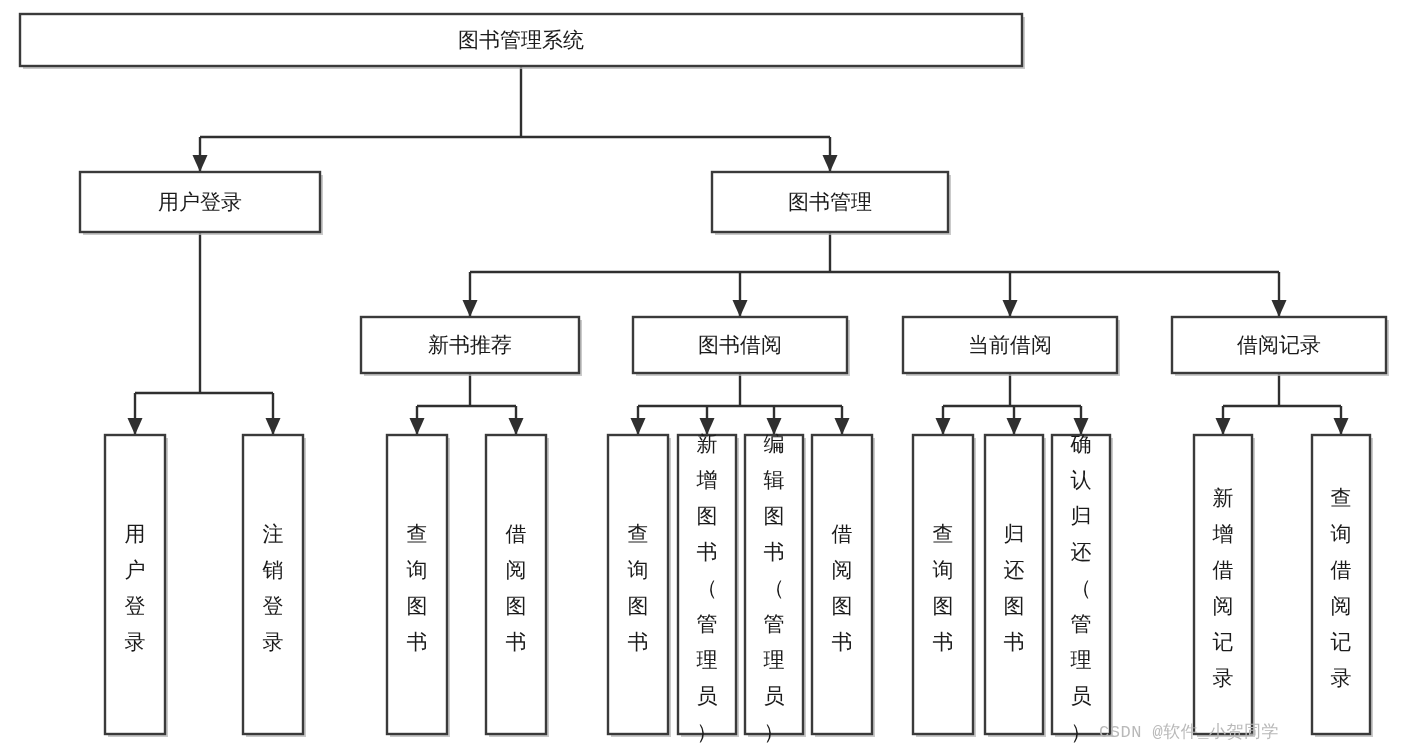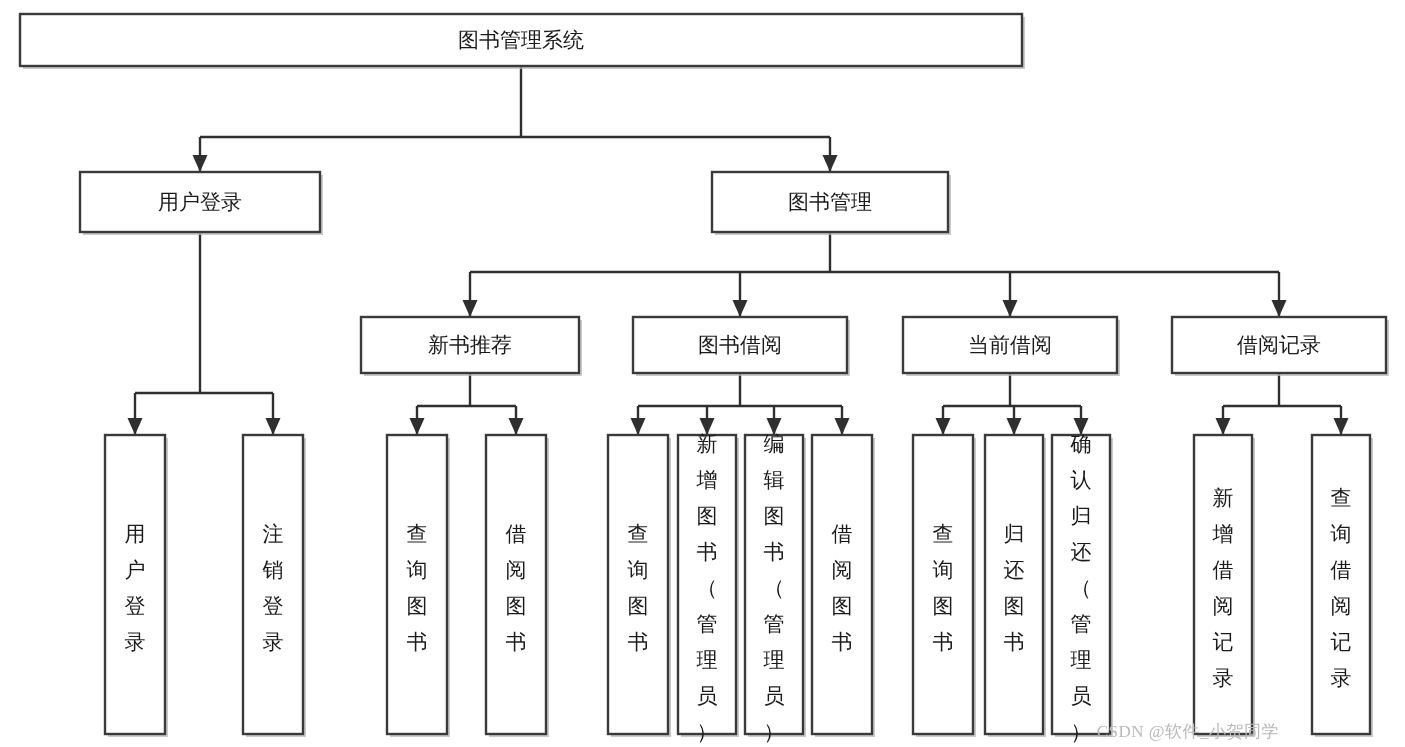--- a/index.html
+++ b/index.html
@@ -60,21 +60,21 @@
     font-family: "DejaVu Sans", "Liberation Sans", sans-serif;
     font-size: 21px;
     fill: #1b1b1b;
     text-anchor: middle;
     white-space: pre;
   }
   .watermark-text {
     position: absolute;
     right: 8px;
     bottom: 4px;
-    font-family: Liberation Serif, serif;
+    font-family: Liberation Mono, monospace;
     font-size: 17px;
     color: #b9b9b9;
     letter-spacing: 0.5px;
     user-select: none;
     white-space: nowrap;
   }
 </style>
 </head>
 <body>
 

